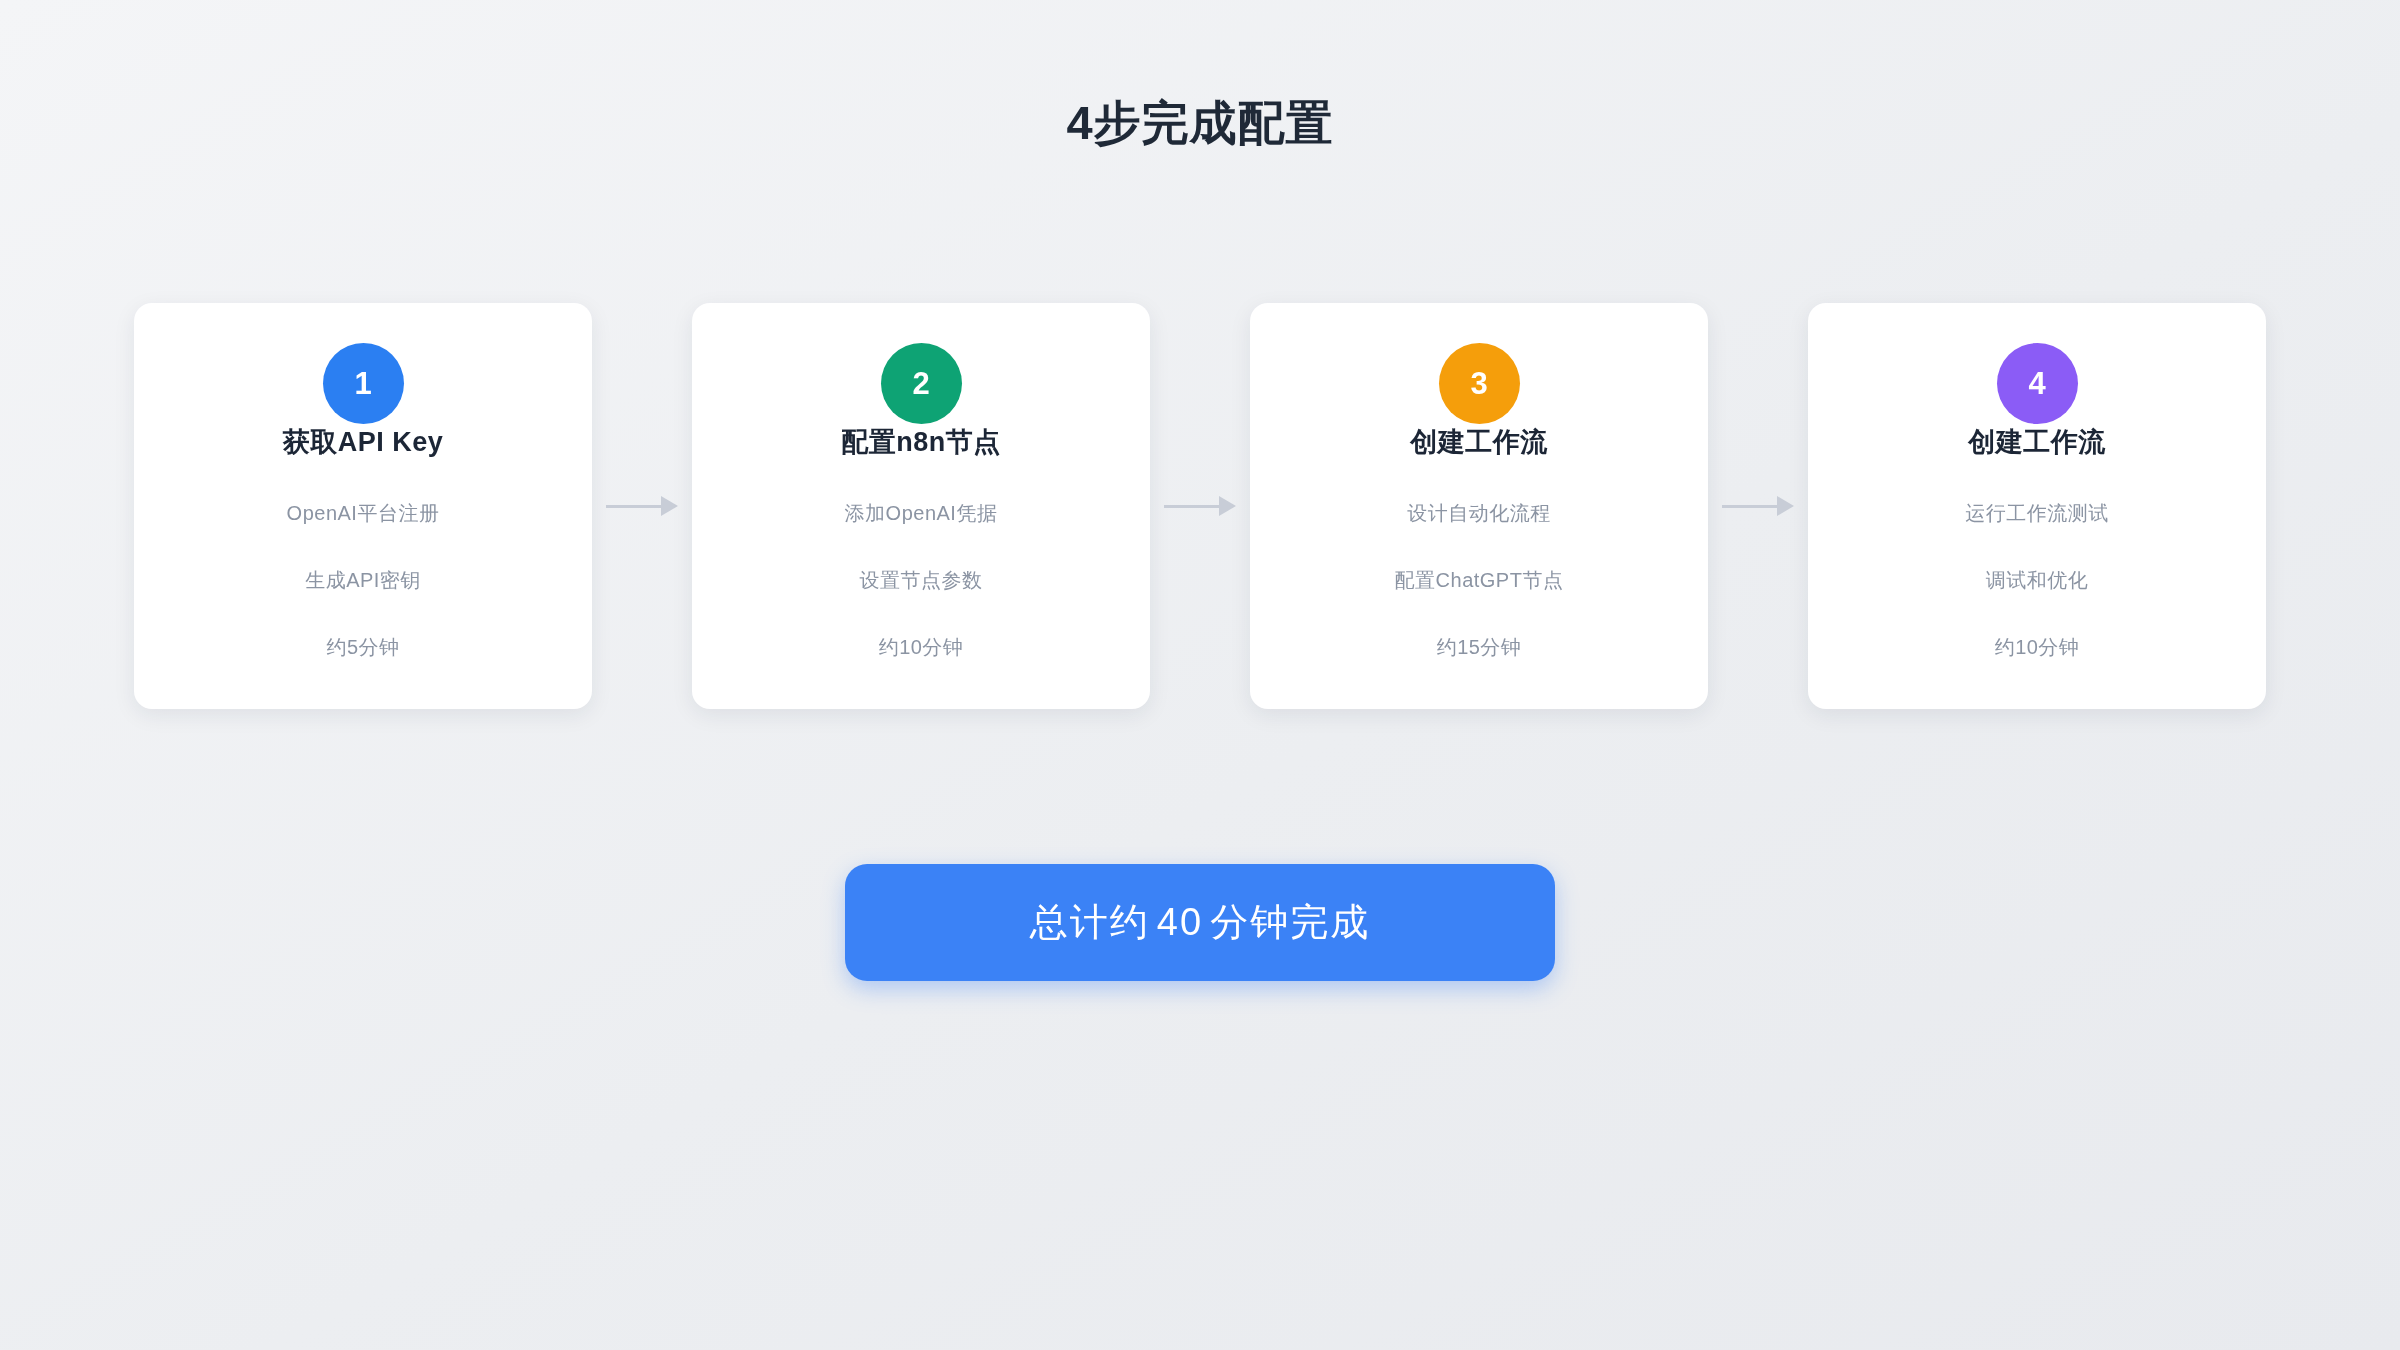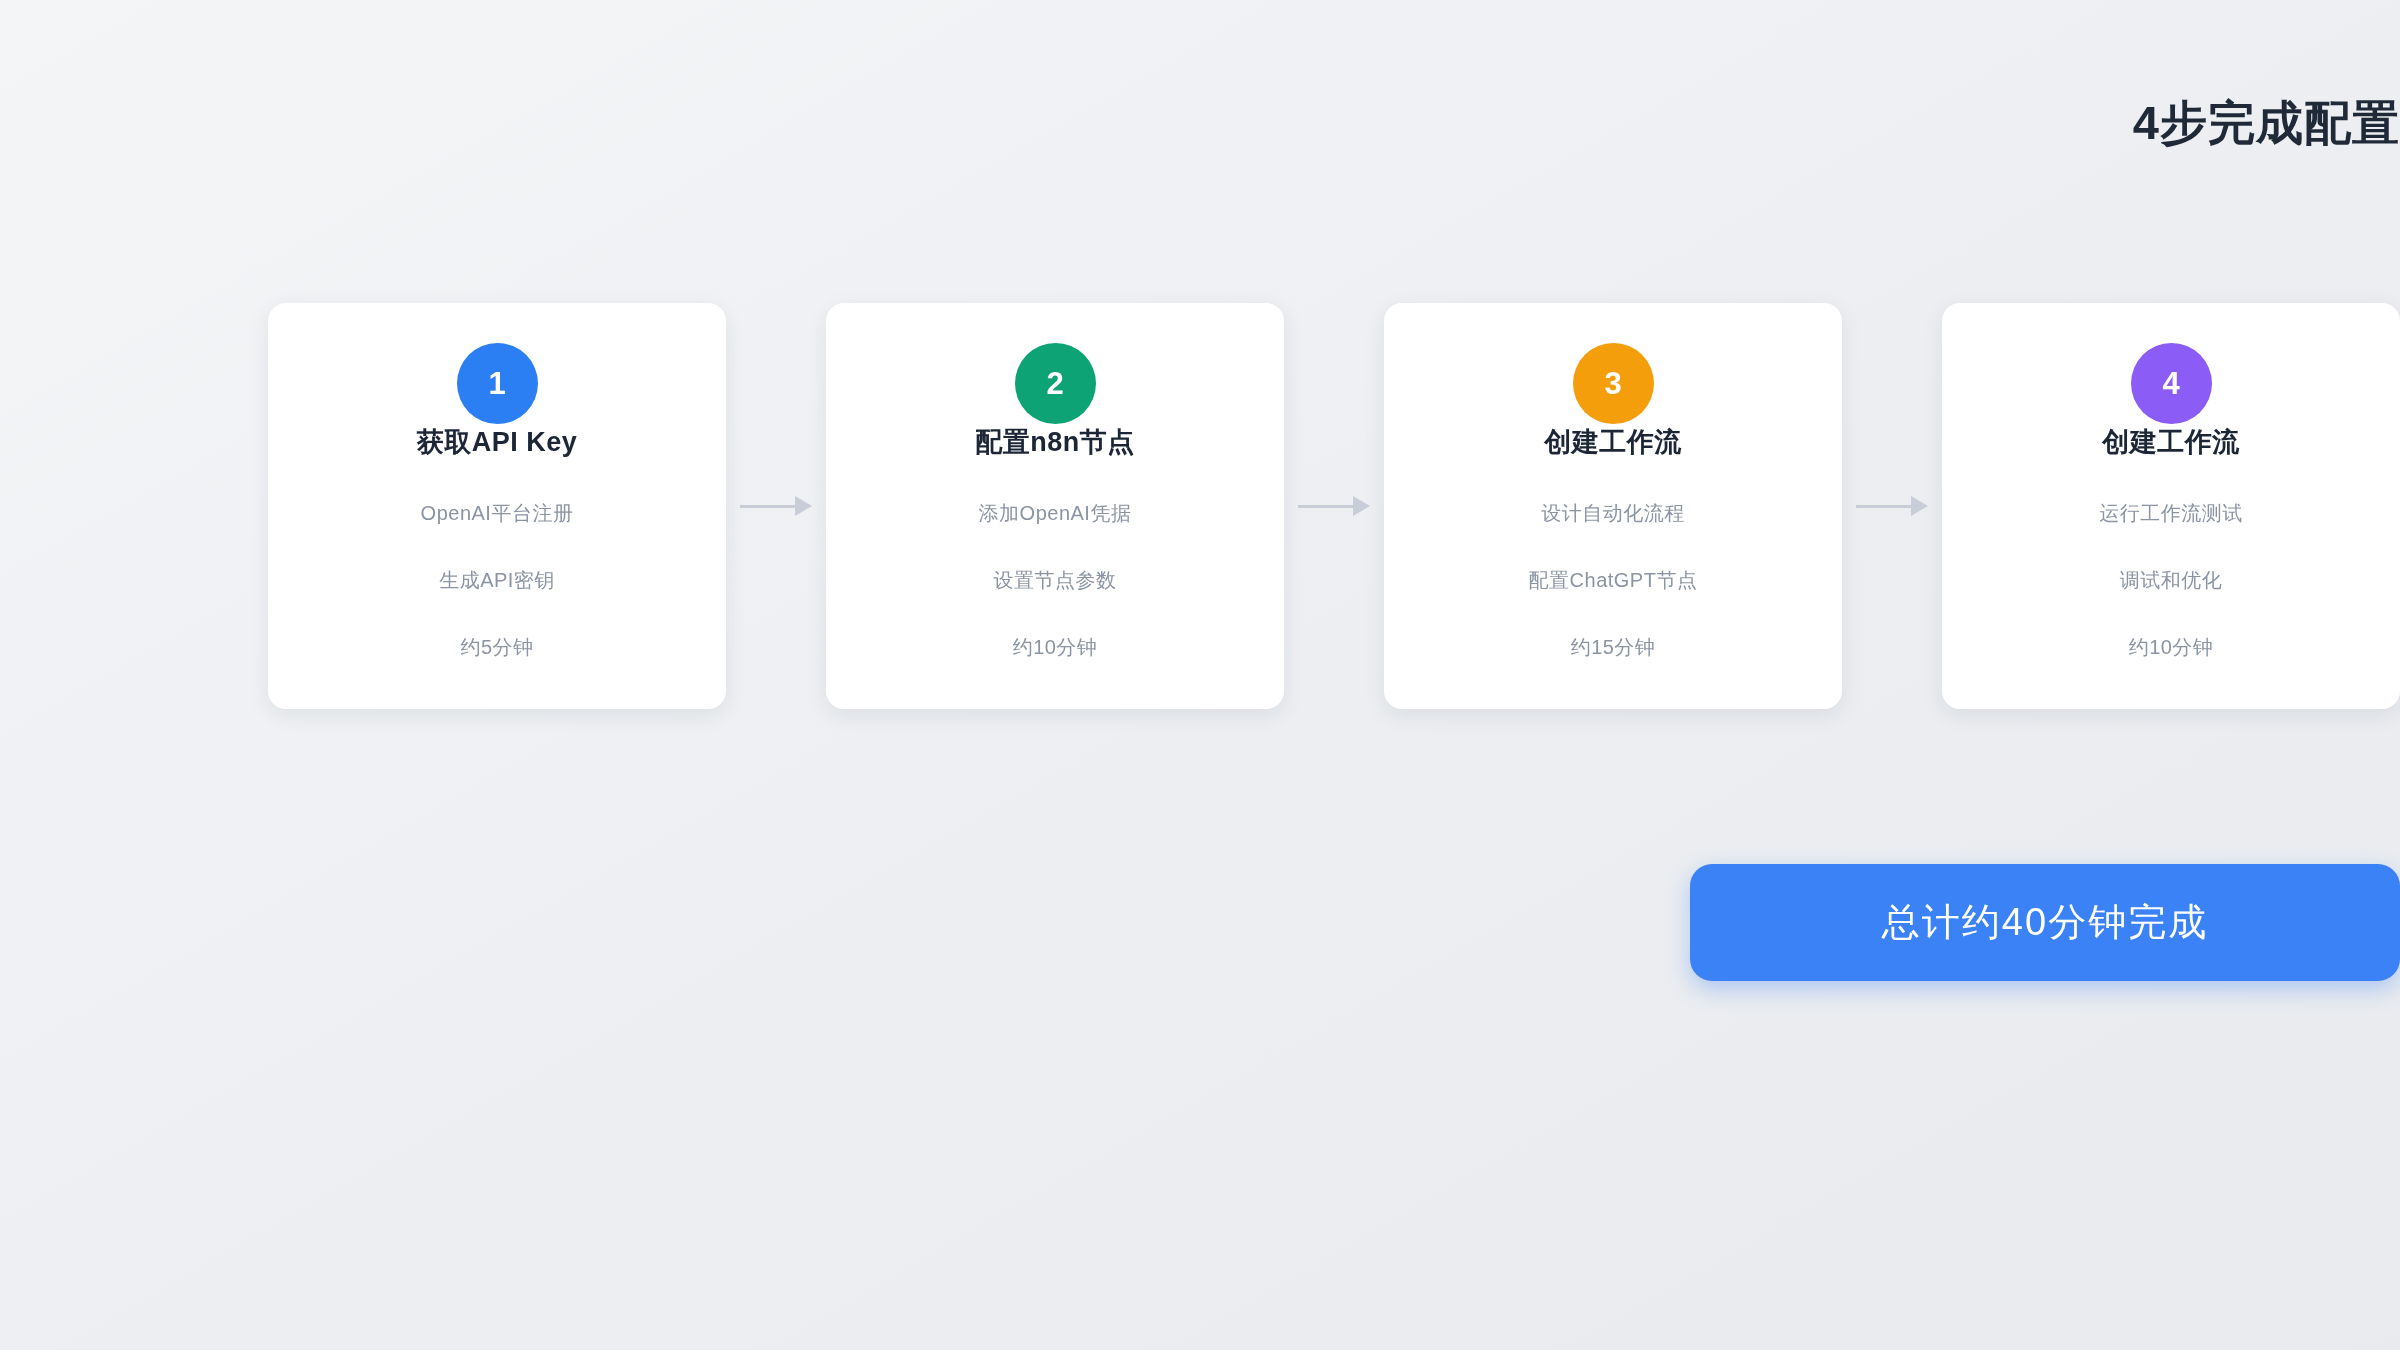--- a/index.html
+++ b/index.html
@@ -10,21 +10,21 @@
     font-family: "Liberation Sans", "DejaVu Sans", sans-serif;
     overflow: hidden;
   }
 
   .page {
     width: 2400px;
     height: 1350px;
     background: linear-gradient(150deg, #f4f5f7 0%, #eceef1 55%, #e8eaee 100%);
     display: flex;
     flex-direction: column;
-    align-items: flex-end;
+    align-items: center;
   }
 
   .title {
     margin-top: 95px;
     font-size: 47px;
     line-height: 1.2;
     font-weight: 700;
     color: #1f2937;
     letter-spacing: 1px;
   }
@@ -165,19 +165,19 @@
     <div class="card">
       <div class="circle" style="background-color: rgb(139, 92, 246);">4</div>
       <div class="card-title">创建工作流</div>
       <div class="card-line">运行工作流测试</div>
       <div class="card-line">调试和优化</div>
       <div class="card-line">约10分钟</div>
     </div>
 
   </div>
 
-  <button class="summary-btn" style="background-color: rgb(59, 130, 246);">
+  <button class="summary-btn" style="background-color: rgb(59, 130, 246); gap: 7px;">
       <span>总计约</span>
       <span class="num">40</span>
       <span>分钟完成</span>
     </button>
 
 </div>
 
 </body></html>

